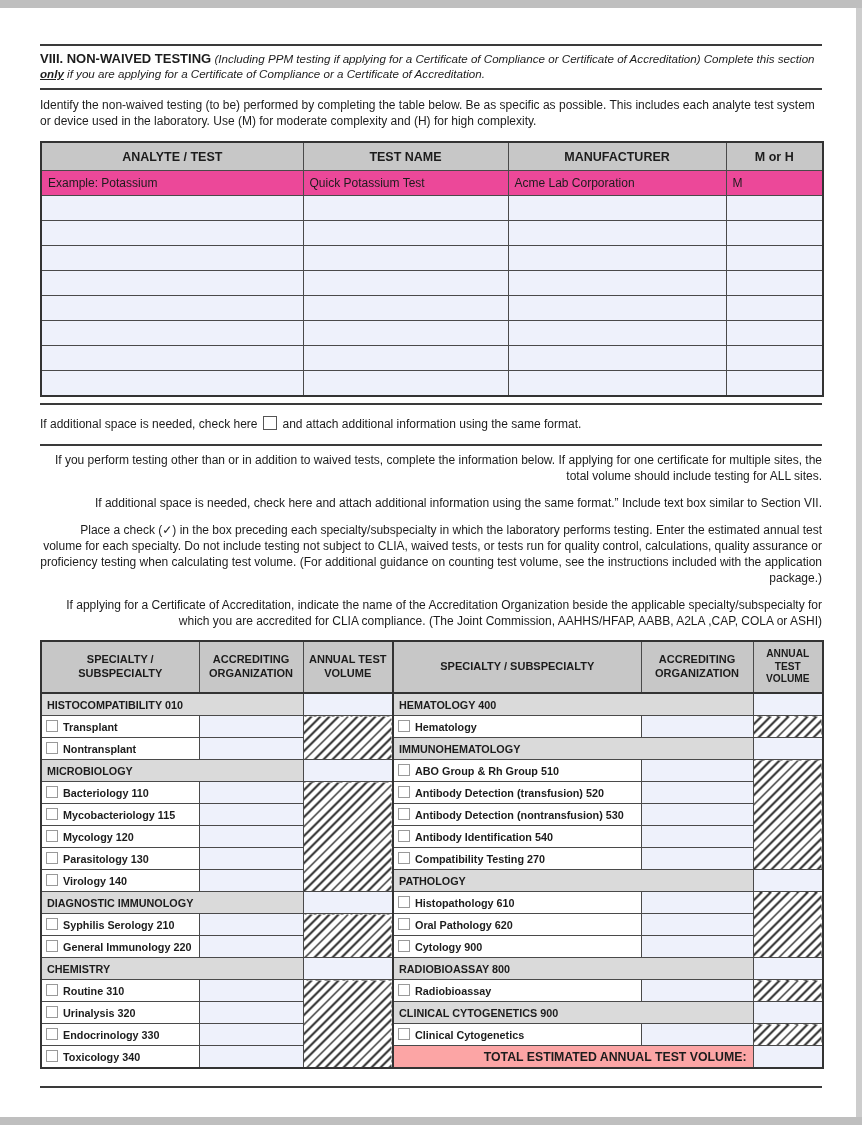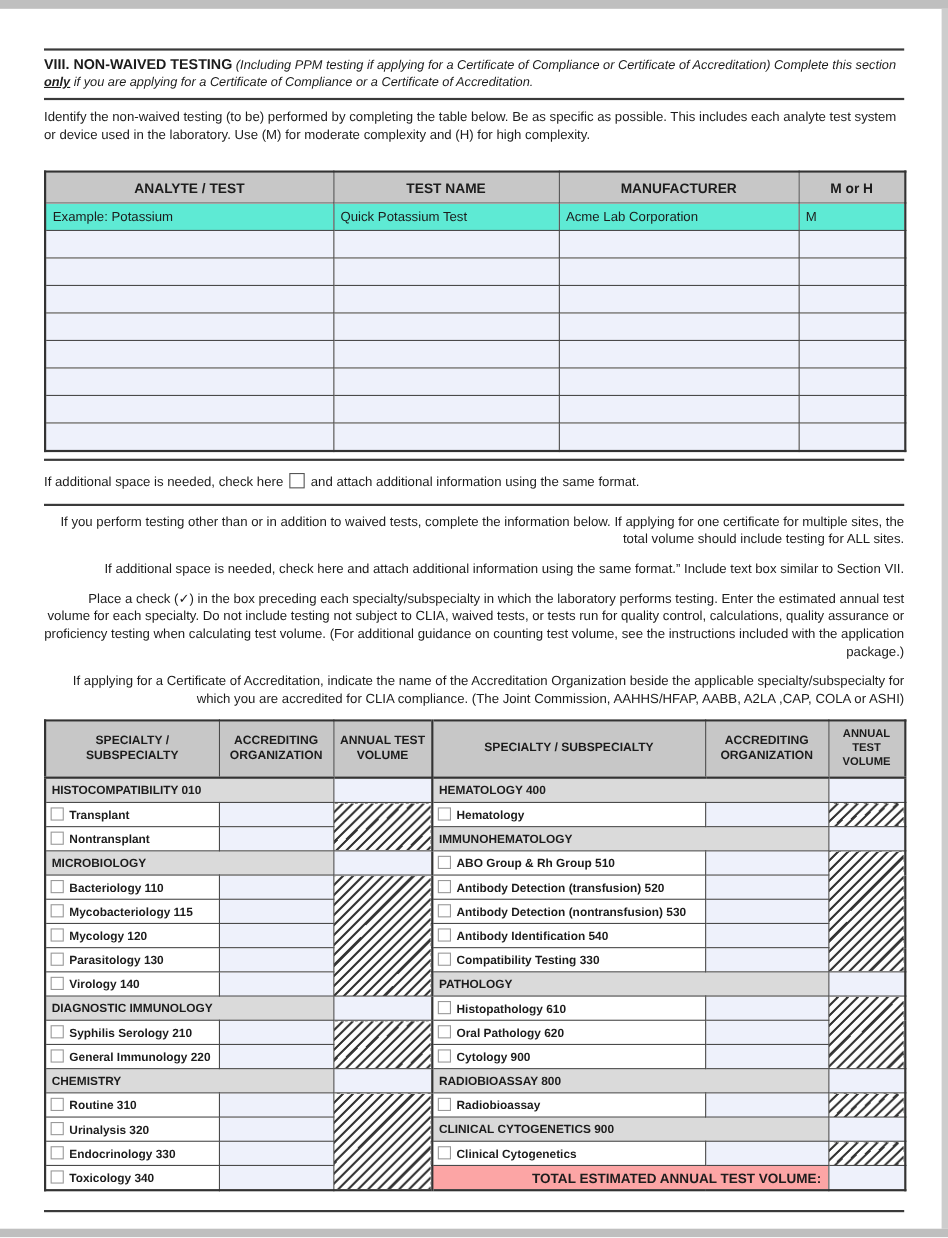--- a/index.html
+++ b/index.html
@@ -16,25 +16,25 @@
   .rule-thick{border-top-width:2.5px;}
 
   .section-heading{margin:5px 0 7px 0;font-size:11.6px;line-height:15px;}
   .section-title{font-weight:bold;font-style:normal;font-size:13px;}
   .section-note{font-style:italic;}
   .u{text-decoration:underline;font-weight:bold;font-style:italic;}
 
   .intro{margin:7px 0 0 0;font-size:12px;line-height:16px;}
 
   table{border-collapse:collapse;table-layout:fixed;}
-  .analyte-table{width:782px;margin-top:25px;border:2px solid #333;}
+  .analyte-table{width:782px;margin-top:12px;border:2px solid #333;}
   .analyte-table th,.analyte-table td{border:1.5px solid #4a4a4a;overflow:hidden;}
   .analyte-table th{background:#c7c7c7;font-size:12.5px;font-weight:bold;height:25px;text-align:center;}
   .analyte-table td{font-size:12px;height:24px;padding:0 0 0 6px;text-align:left;}
-  .analyte-table .example-row td{background:#5eead4;}
+  .analyte-table .example-row td{background:#ec4899;}
   .analyte-table .empty-row td{background:#eef1fb;}
 
   .checkbox-line{margin:0;padding:11px 0 12px 0;font-size:12px;line-height:16px;}
   .cb{display:inline-block;width:12px;height:12px;border:1.5px solid #555;background:#fff;
       vertical-align:-2px;margin:0 5px 0 6px;}
 
   .para{margin:6px 0 11px 0;font-size:12px;line-height:16px;text-align:right;}
 
   .spec-table{width:782px;margin-top:4px;border:2px solid #333;}
   .spec-table th,.spec-table td{border:1px solid #4a4a4a;overflow:hidden;}
@@ -214,21 +214,21 @@
           </tr>
           <tr>
             <td class="item-cell"><span class="box"></span><span>Mycology 120</span></td>
             <td class="fill-cell"></td>
             <td class="item-cell"><span class="box"></span><span>Antibody Identification 540</span></td>
             <td class="fill-cell"></td>
           </tr>
           <tr>
             <td class="item-cell"><span class="box"></span><span>Parasitology 130</span></td>
             <td class="fill-cell"></td>
-            <td class="item-cell"><span class="box"></span><span>Compatibility Testing 330</span></td>
+            <td class="item-cell"><span class="box"></span><span>Compatibility Testing 270</span></td>
             <td class="fill-cell"></td>
           </tr>
           <tr>
             <td class="item-cell"><span class="box"></span><span>Virology 140</span></td>
             <td class="fill-cell"></td>
             <td class="cat-cell" colspan="2">PATHOLOGY</td>
             <td class="fill-cell"></td>
           </tr>
           <tr>
             <td class="cat-cell" colspan="2">DIAGNOSTIC IMMUNOLOGY</td>

